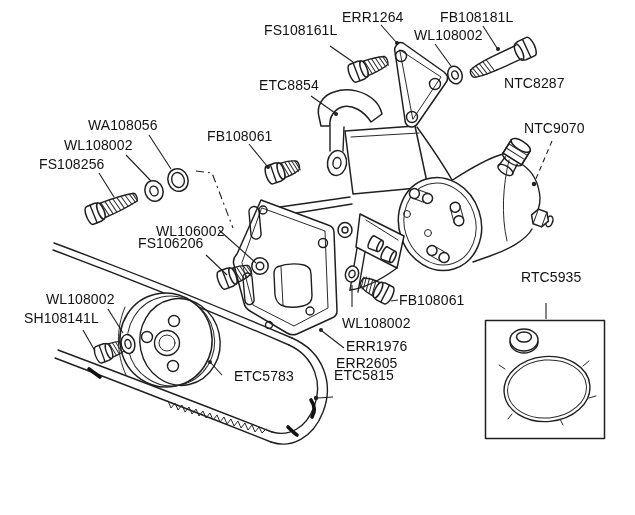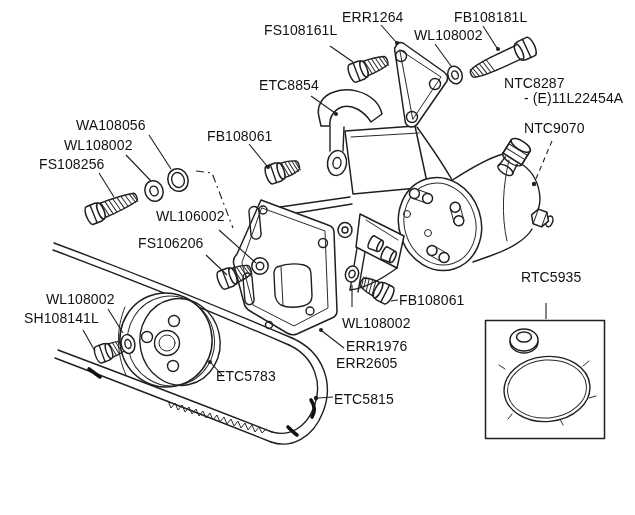--- a/index.html
+++ b/index.html
@@ -260,35 +260,34 @@
     <circle class="dot" cx="336" cy="114" r="2"></circle>
     <circle class="dot" cx="268" cy="167" r="2"></circle>
     <circle class="dot" cx="534" cy="184" r="2.2"></circle>
     <circle class="dot" cx="210" cy="362" r="2"></circle>
     <circle class="dot" cx="316" cy="398" r="2.2"></circle>
     <circle class="dot" cx="321" cy="330" r="2"></circle>
   </g>
 </svg>
 
   <div class="lbl" style="left:342px;top:10px">ERR1264</div>
-  <div class="lbl" style="left:454px;top:10px">FB108181L</div>
+  <div class="lbl" style="left:440px;top:10px">FB108181L</div>
   <div class="lbl" style="left:414px;top:28px">WL108002</div>
   <div class="lbl" style="left:264px;top:23px">FS108161L</div>
   <div class="lbl" style="left:259px;top:78px">ETC8854</div>
   <div class="lbl" style="left:504px;top:76px">NTC8287</div>
-  <div class="lbl" style="left:524px;top:91px">- (E)11L22454A</div>
   <div class="lbl" style="left:524px;top:121px">NTC9070</div>
-  <div class="lbl" style="left:76px;top:118px">WA108056</div>
+  <div class="lbl" style="left:88px;top:118px">WA108056</div>
   <div class="lbl" style="left:64px;top:138px">WL108002</div>
   <div class="lbl" style="left:39px;top:157px">FS108256</div>
   <div class="lbl" style="left:207px;top:129px">FB108061</div>
-  <div class="lbl" style="left:156px;top:209px">WL106002</div>
+  <div class="lbl" style="left:156px;top:224px">WL106002</div>
   <div class="lbl" style="left:138px;top:236px">FS106206</div>
   <div class="lbl" style="left:46px;top:292px">WL108002</div>
   <div class="lbl" style="left:24px;top:311px">SH108141L</div>
-  <div class="lbl" style="left:216px;top:369px">ETC5783</div>
-  <div class="lbl" style="left:334px;top:392px">ETC5815</div>
+  <div class="lbl" style="left:234px;top:369px">ETC5783</div>
+  <div class="lbl" style="left:334px;top:368px">ETC5815</div>
   <div class="lbl" style="left:399px;top:293px">FB108061</div>
   <div class="lbl" style="left:342px;top:316px">WL108002</div>
   <div class="lbl" style="left:346px;top:339px">ERR1976</div>
   <div class="lbl" style="left:336px;top:356px">ERR2605</div>
   <div class="lbl" style="left:521px;top:270px">RTC5935</div>
 </div>
 
 </body></html>

